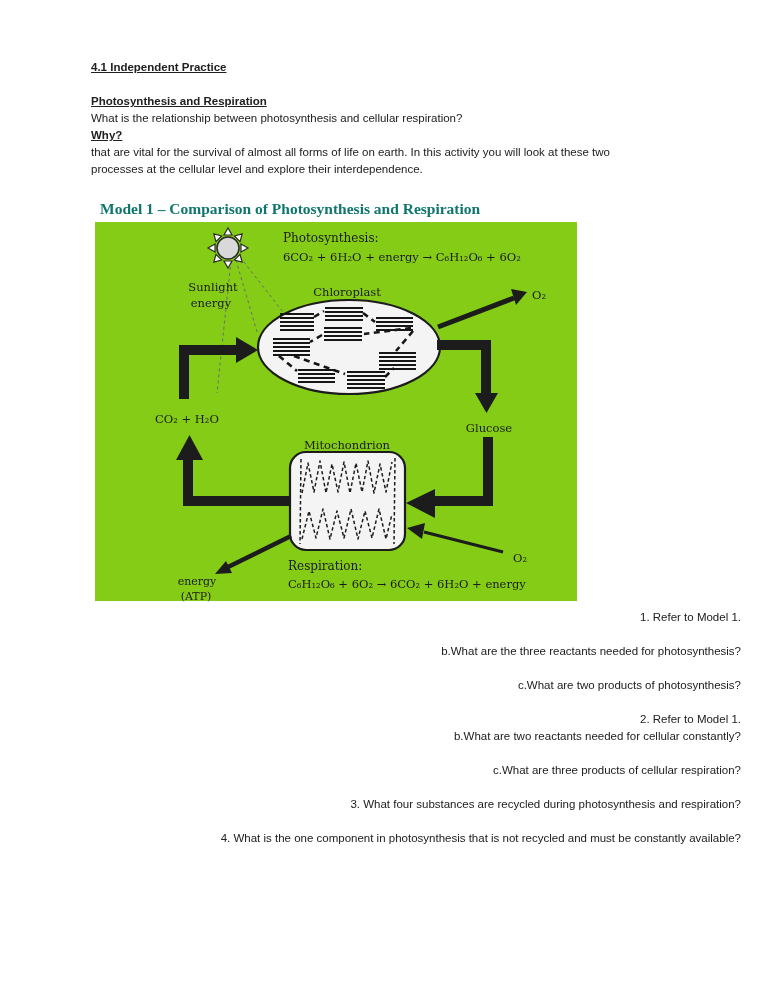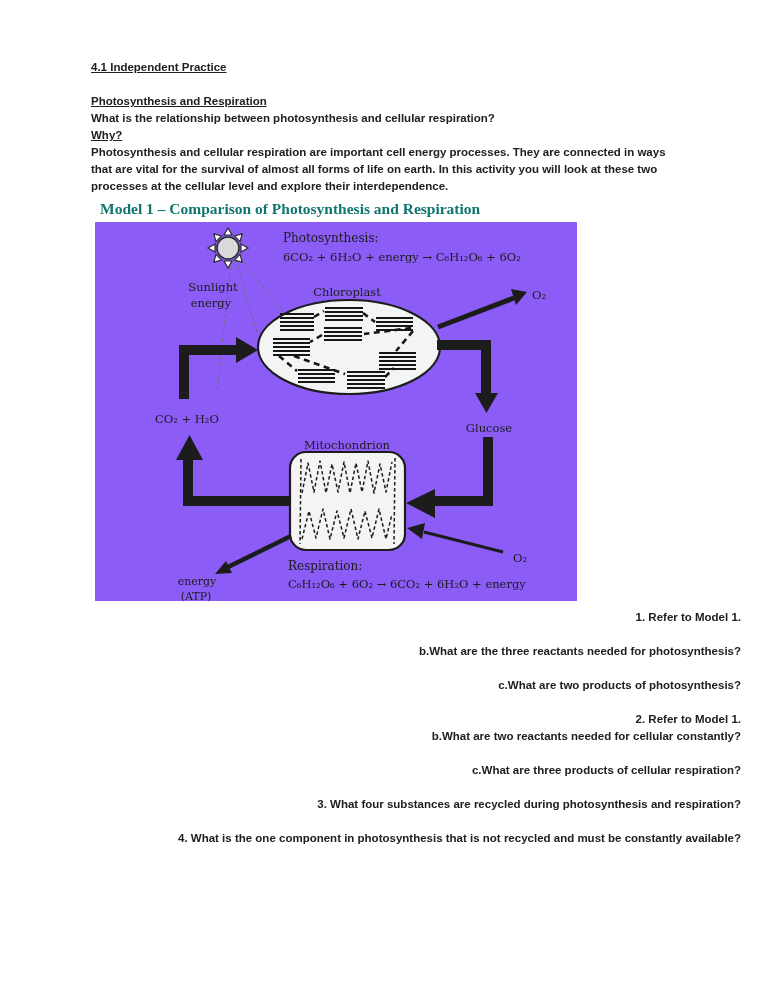--- a/index.html
+++ b/index.html
@@ -6,51 +6,50 @@
   html,body { background:#ffffff; }
   .page {
     position:relative;
     width:768px; height:994px;
     background:#ffffff;
     font-family:"Liberation Sans", sans-serif;
     color:#202020;
     overflow:hidden;
   }
   .header { position:absolute; left:91px; top:59px; width:640px; }
-  .line { height:17px; line-height:17px; font-size:11.5px; white-space:nowrap;font-weight:bold; }
+  .line { height:17px; line-height:17px; font-size:11.5px; white-space:nowrap; }
   .bold { font-weight:700;text-decoration:underline; }
   .gap { height:17px; }
   .model-title {
     position:absolute; left:100px; top:200px;
     font-family:"Liberation Serif", serif;
     font-weight:700; font-size:15.5px; color:#0f766e;
     white-space:nowrap;
   }
   .diagram {
     position:absolute; left:95px; top:222px;
     width:482px; height:379px;
-    background:#8b5cf6;
+    background:#84cc16;
   }
   .diagram svg { display:block; overflow:visible; }
   .questions { position:absolute; left:91px; top:609px; width:650px;text-align:right; }
   .q-sub { padding-left:28px; }
   .q-letter { display:inline-block; width:16px; }
 </style>
 </head>
 <body>
 
 <div class="page">
 
   <div class="header">
     <div class="line bold">4.1 Independent Practice</div>
     <div class="gap"></div>
     <div class="line bold">Photosynthesis and Respiration</div>
     <div class="line">What is the relationship between photosynthesis and cellular respiration?</div>
     <div class="line bold">Why?</div>
-    <div class="line">Photosynthesis and cellular respiration are important cell energy processes. They are connected in ways</div>
     <div class="line">that are vital for the survival of almost all forms of life on earth. In this activity you will look at these two</div>
     <div class="line">processes at the cellular level and explore their interdependence.</div>
   </div>
 
   <div class="model-title">Model 1 – Comparison of Photosynthesis and Respiration</div>
 
   <div class="diagram">
     <svg viewBox="0 0 482 379" width="482" height="379" font-family="DejaVu Serif, serif" fill="#1c1c1c">
 
       <g stroke="#6d6d6d" stroke-width="1" stroke-dasharray="3,3">

